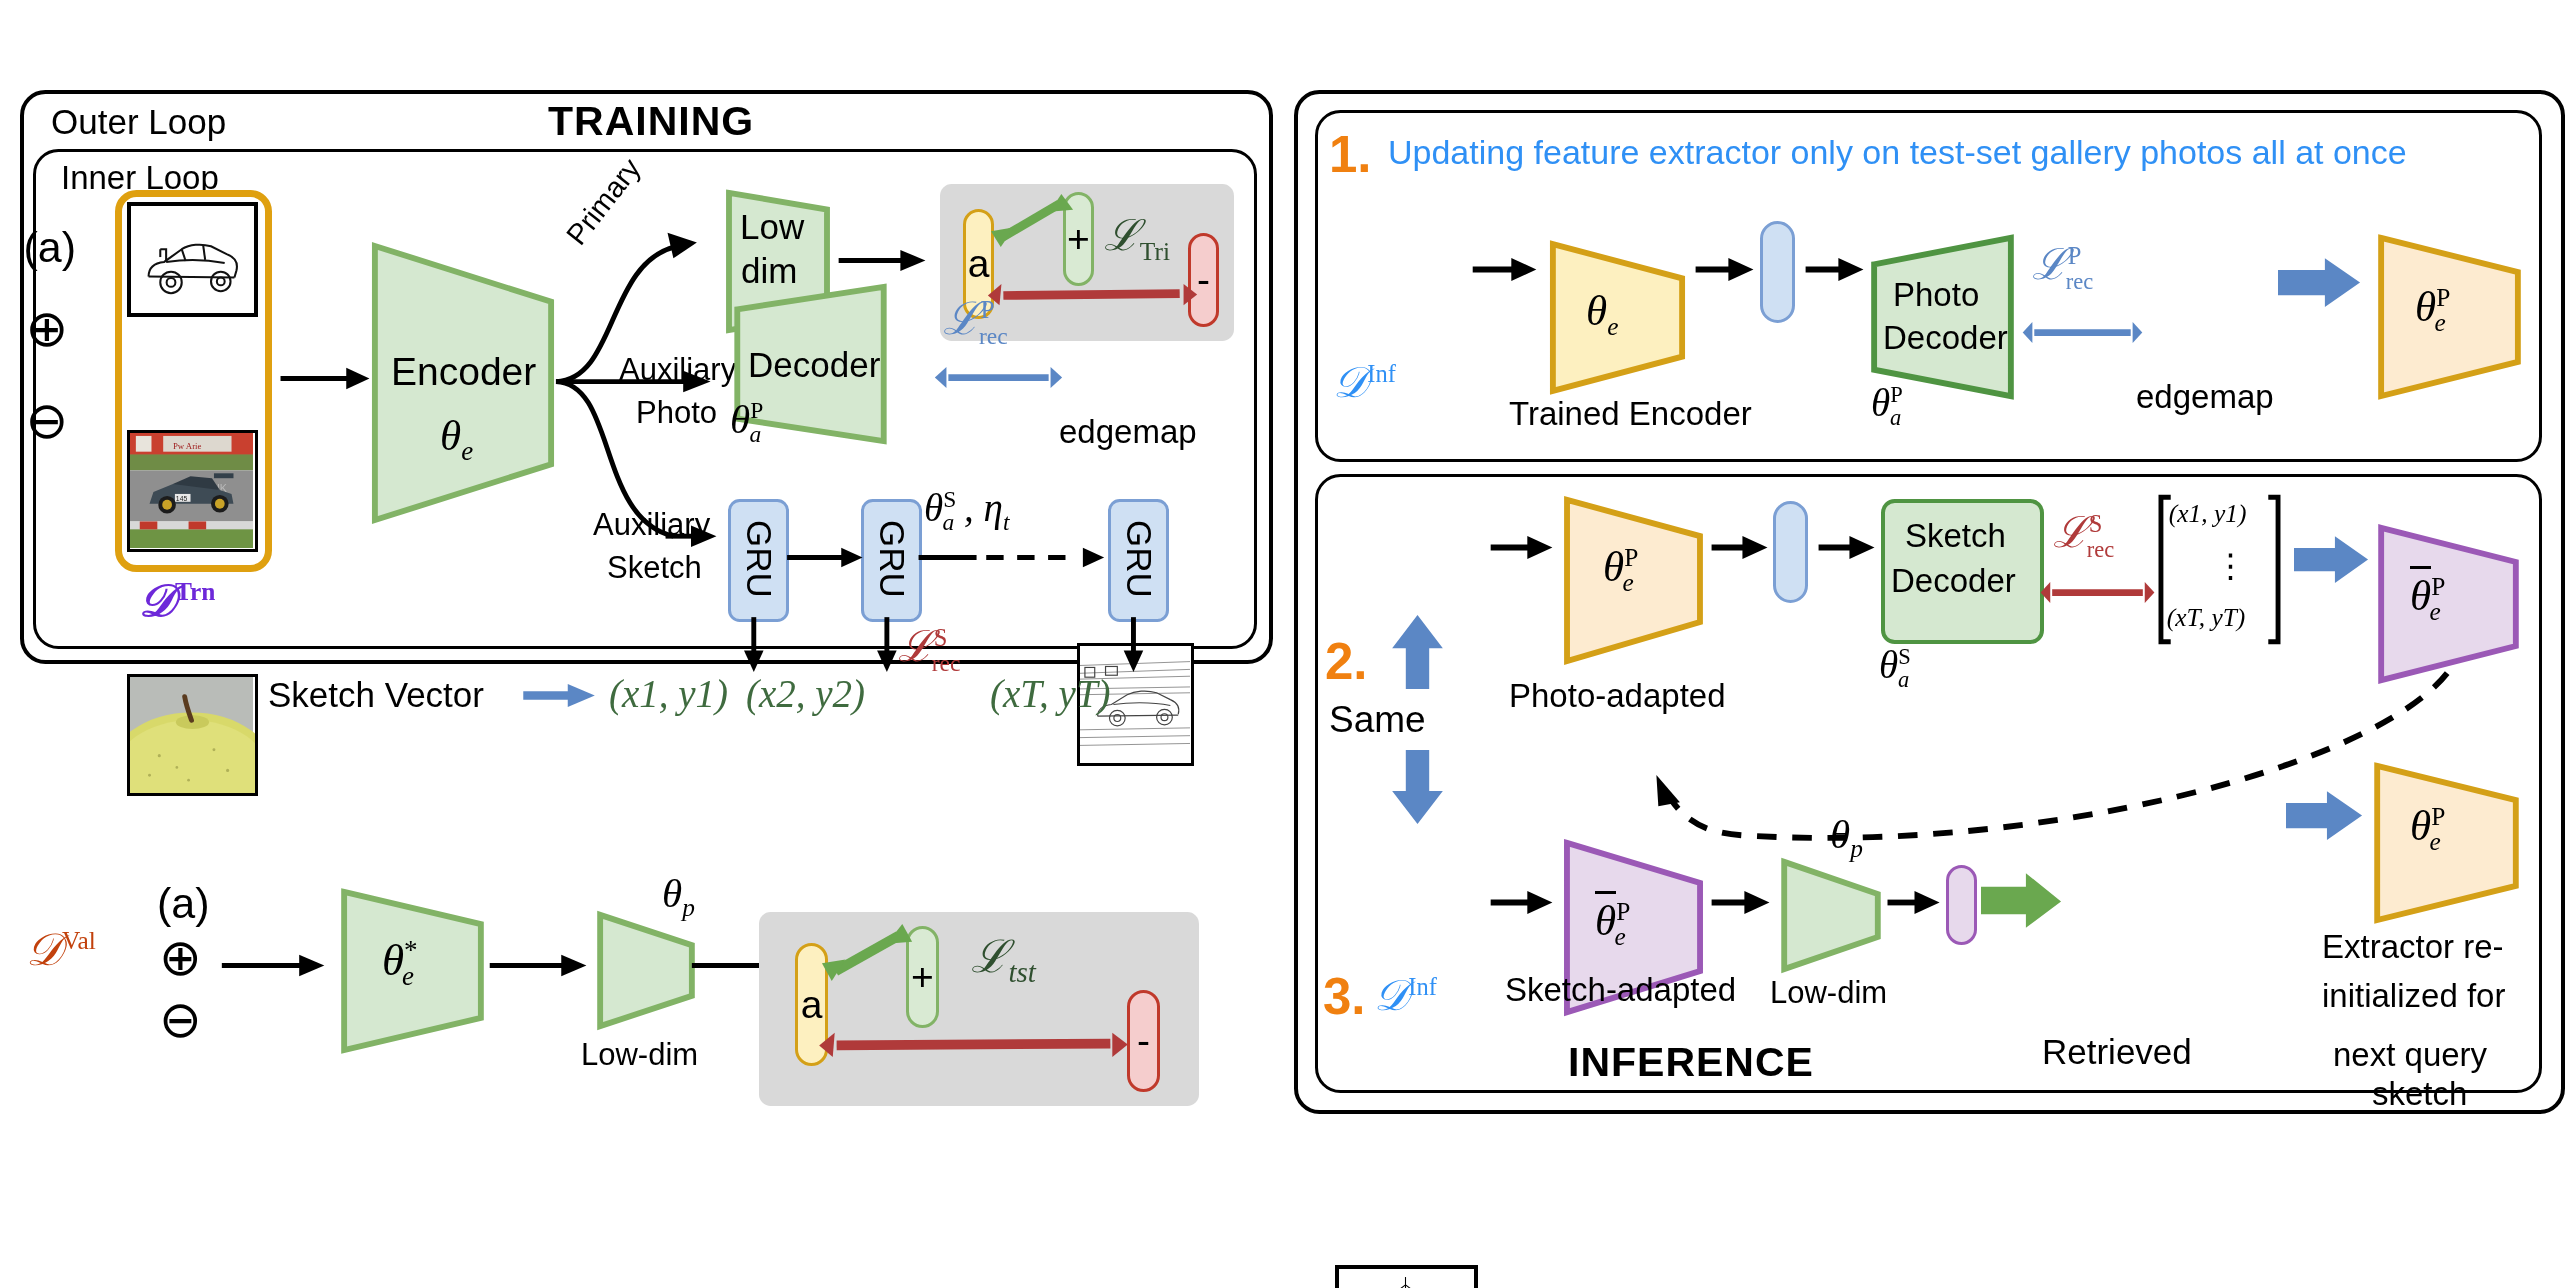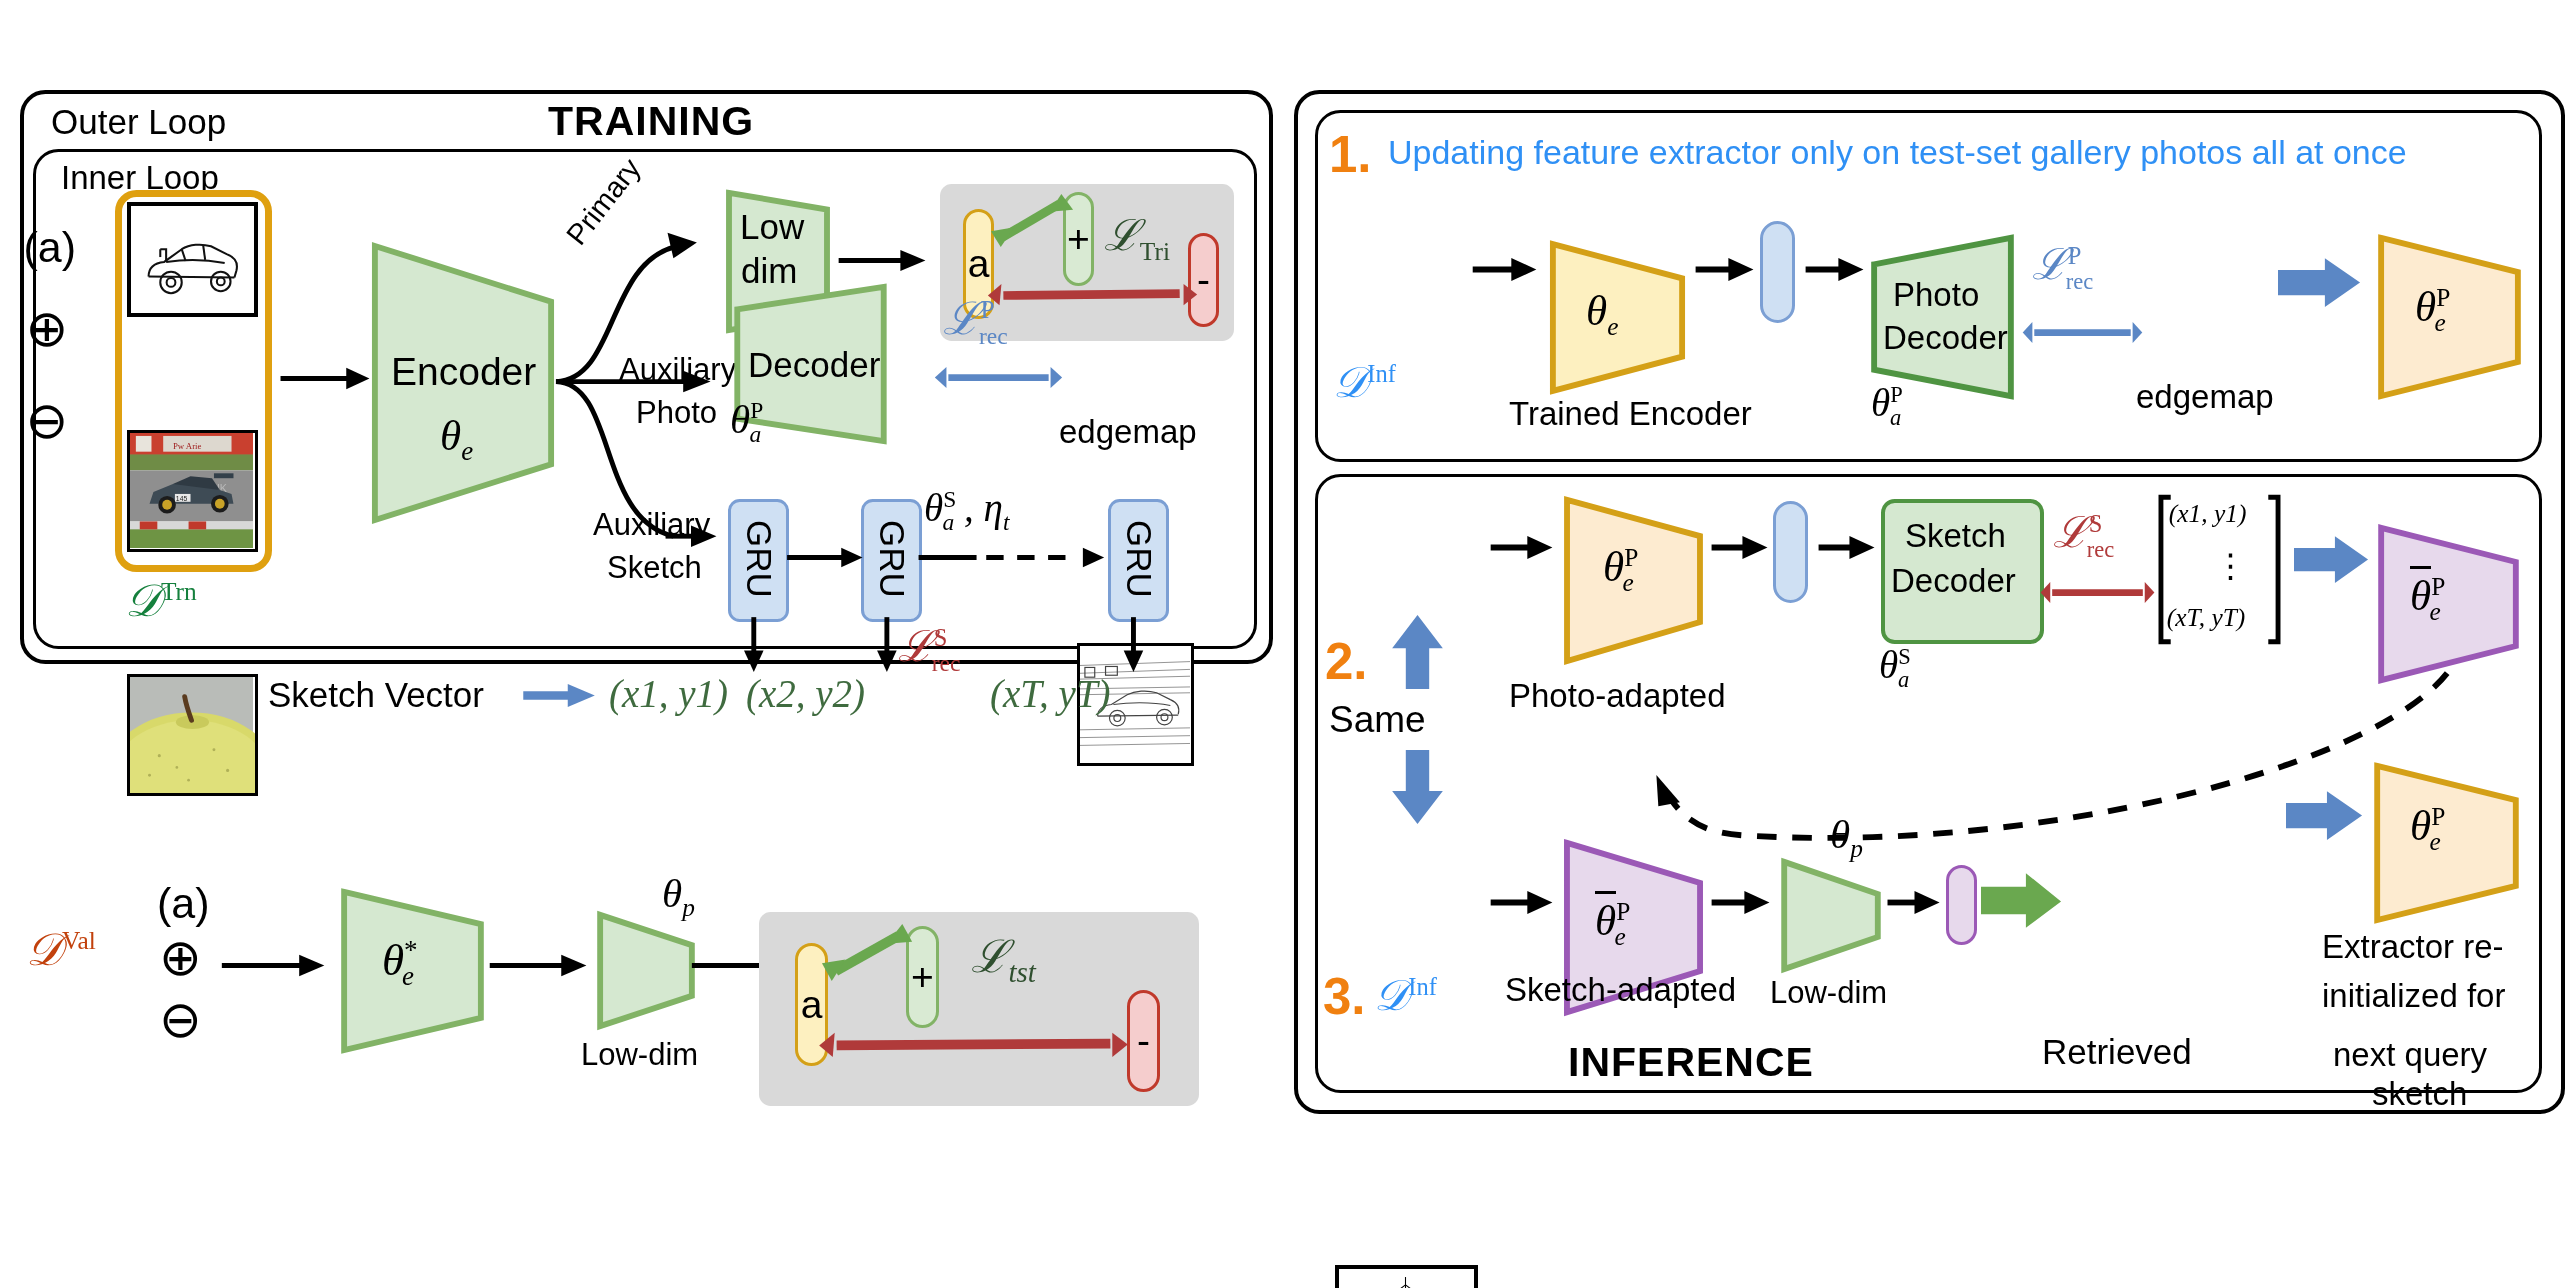--- a/index.html
+++ b/index.html
@@ -88,21 +88,21 @@
     <g fill="#8a8b3c" opacity="0.55">
       <circle cx="30" cy="80" r="1.6"></circle>
         <circle cx="48" cy="92" r="1.4"></circle>
         <circle cx="86" cy="74" r="1.5"></circle>
       <circle cx="100" cy="95" r="1.6"></circle>
         <circle cx="60" cy="105" r="1.4"></circle>
         <circle cx="20" cy="100" r="1.5"></circle>
     </g>
   </svg>
 </div>
-<div class="lbl ital" style="left:125px;top:575px;font-size:45px;color:#15803d;">
+<div class="lbl ital" style="left:139px;top:575px;font-size:45px;color:#6d28d9;font-weight:bold;">
   <span>𝒟</span><sup style="font-size:25.4px;font-style:normal;">Trn</sup>
 </div>
 
 <svg class="abs" style="left:278px;top:364px;" width="94" height="29" viewBox="0 0 96 30">
   <line x1="2" y1="15" x2="72" y2="15" stroke="#000" stroke-width="5"></line>
   <polygon points="70,4 94,15 70,26" fill="#000"></polygon>
 </svg>
 
 <svg class="abs" style="left:370px;top:241px;" width="186" height="284" viewBox="0 0 190 290">
   <polygon points="5,5 185,62 185,228 5,285" fill="#d5e8d0" stroke="#82b366" stroke-width="6"></polygon>

